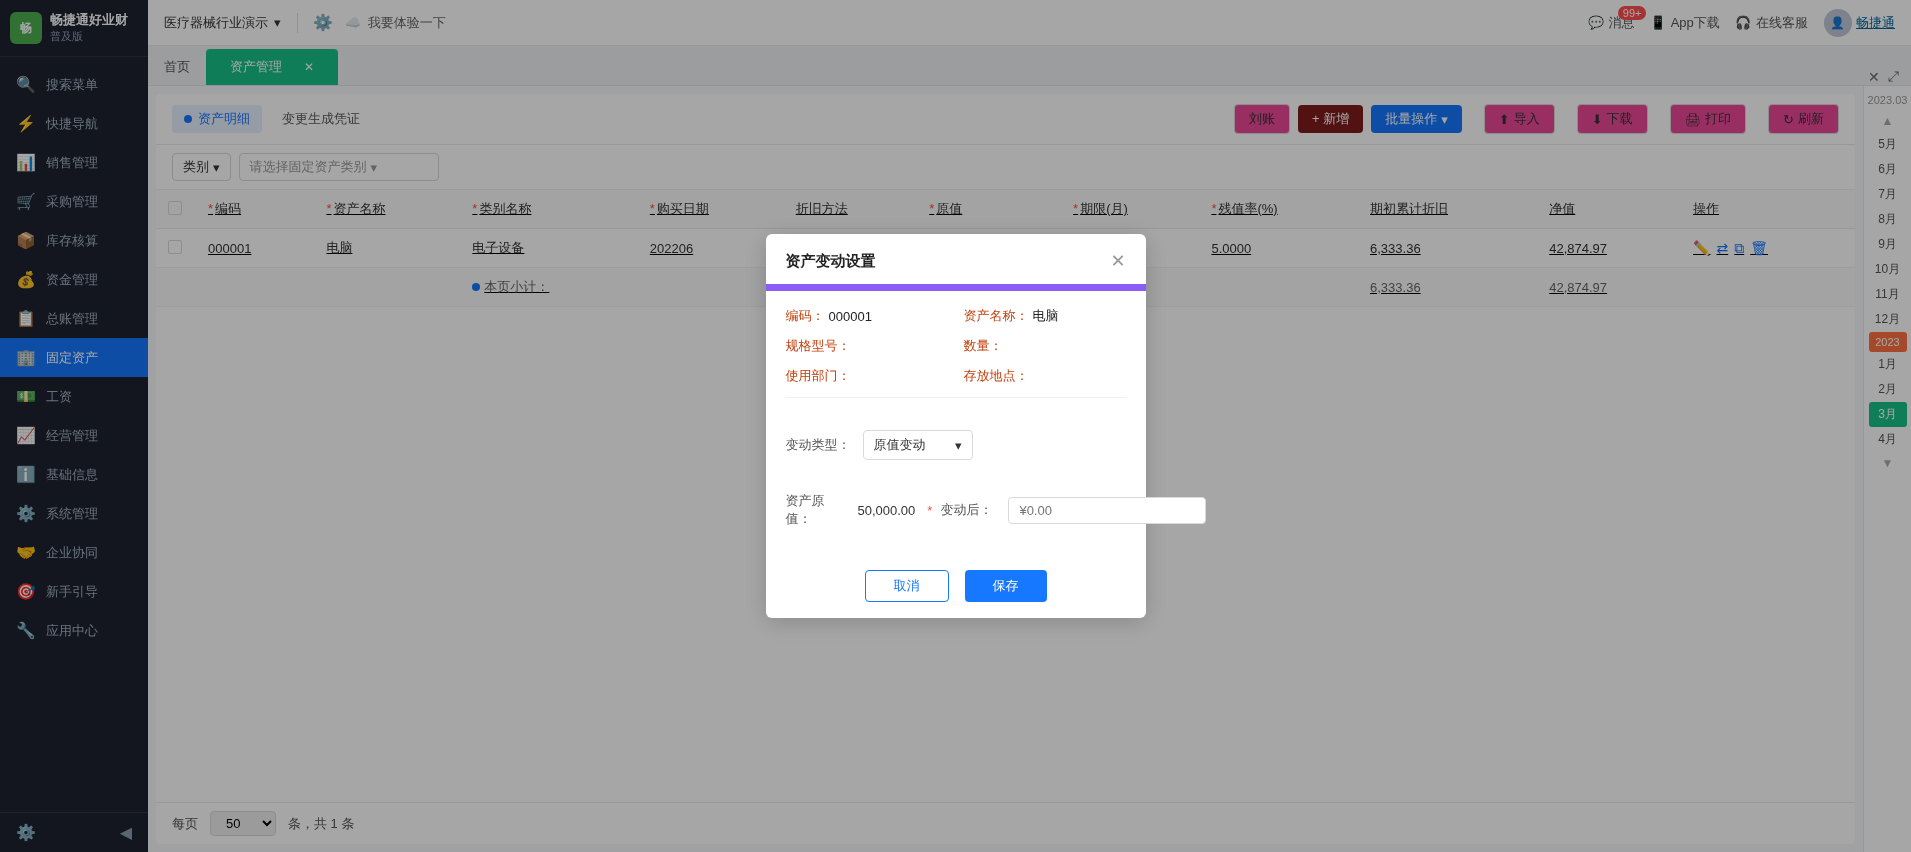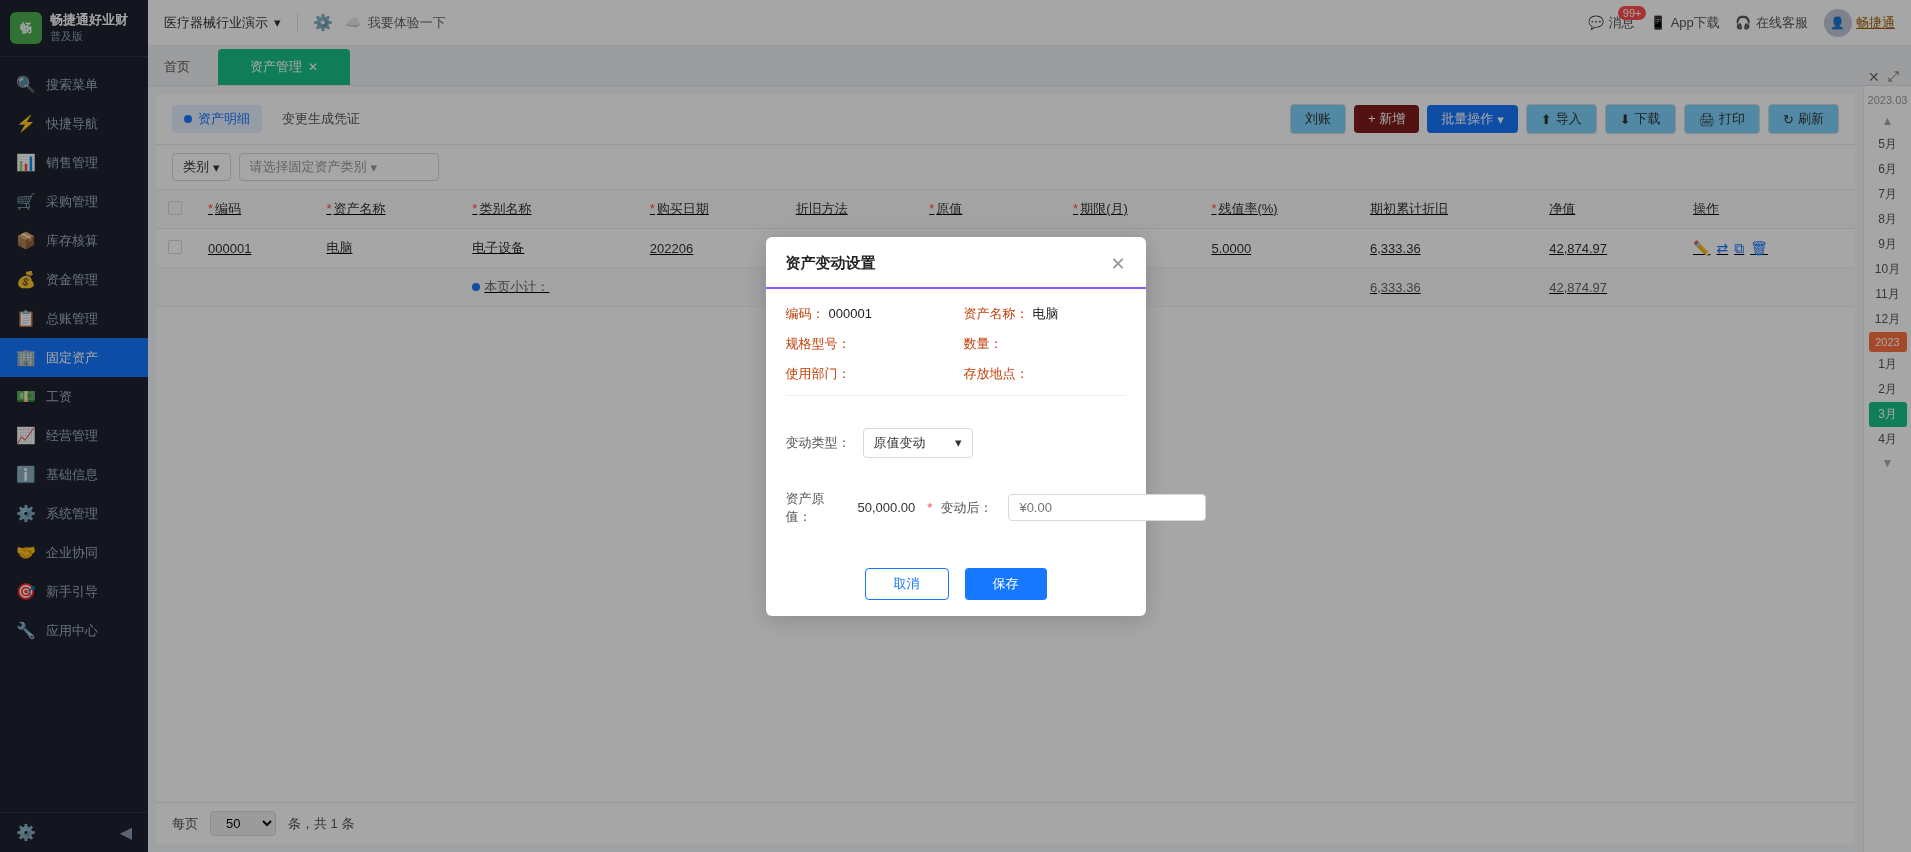--- a/index.html
+++ b/index.html
@@ -101,42 +101,42 @@
       position: absolute;
       top: -8px; right: -12px;
     }
     .topbar-avatar {
       width: 28px; height: 28px;
       background: #c0c8d8;
       border-radius: 50%;
       display: flex; align-items: center; justify-content: center;
       color: #555; font-size: 12px;
     }
-    .topbar-username { color: #a16207; font-size: 13px; text-decoration: underline; }
+    .topbar-username { color: #0369a1; font-size: 13px; text-decoration: underline; }
 
     
     .tabs-bar {
       height: 40px;
       background: #f0f2f5;
       border-bottom: 1px solid #e0e3e8;
       display: flex;
       align-items: flex-end;
       padding: 0 0 0 0;
       flex-shrink: 0;
     }
     .tab-item {
       height: 36px;
-      display: flex; align-items: center; gap: 6px;
-      padding: 0 32px;
+      display: flex; align-items: center; gap: 22px;
+      padding: 0 24px;
       cursor: pointer;
       font-size: 13px;
       color: #666;
       border-radius: 4px 4px 0 0;
       background: #e8eaed;
-      margin-left: 12px;
+      margin-left: 0;
     }
     .tab-item.active {
       background: #16c088;
       color: #fff;
     }
     .tab-close { font-size: 12px; color: inherit; cursor: pointer; }
     .tab-home { padding: 0 16px; color: #555; font-size: 13px; height: 36px; display: flex; align-items: center; cursor: pointer; }
 
     
     .tabs-right {
@@ -200,23 +200,24 @@
     }
     .btn {
       display: flex; align-items: center; gap: 4px;
       padding: 5px 14px;
       border-radius: 4px;
       cursor: pointer;
       font-size: 13px;
       border: none;
     }
     .btn-default {
-      background: #7dd3fc;
+      background: #ec4899;
       border: 1px solid #d9d9d9;
       color: #333;
+      margin-left: 14px;
     }
     .btn-primary {
       background: #7f1d1d;
       color: #fff;
     }
     .btn-batch {
       background: #1677ff;
       color: #fff;
       display: flex; align-items: center; gap: 4px;
     }
@@ -350,21 +351,21 @@
       box-shadow: 0 4px 24px rgba(0,0,0,0.18);
       width: 380px;
       padding: 0;
       position: relative;
     }
     .modal-header {
       padding: 16px 20px 12px;
       display: flex;
       align-items: center;
       justify-content: space-between;
-      border-bottom: 2px solid #8b5cf6;
+      border-bottom: 7px solid #8b5cf6;
     }
     .modal-title { font-size: 15px; font-weight: bold; color: #222; }
     .modal-close { color: #999; cursor: pointer; font-size: 18px; }
     .modal-body { padding: 16px 20px; }
     .modal-row {
       display: flex;
       gap: 16px;
       margin-bottom: 12px;
     }
     .modal-field {

